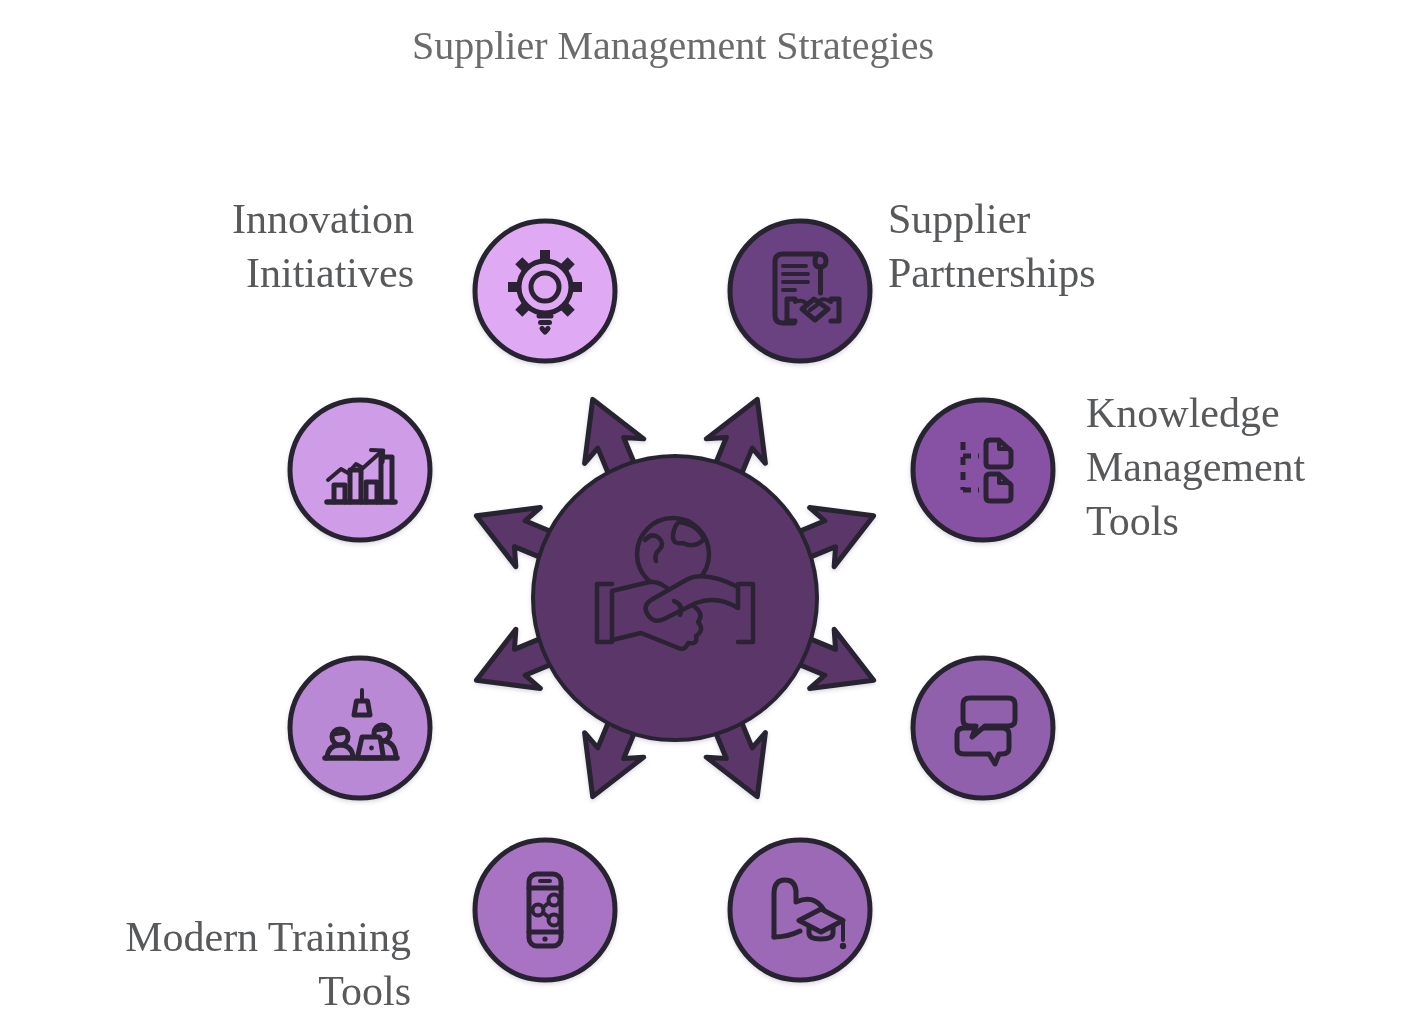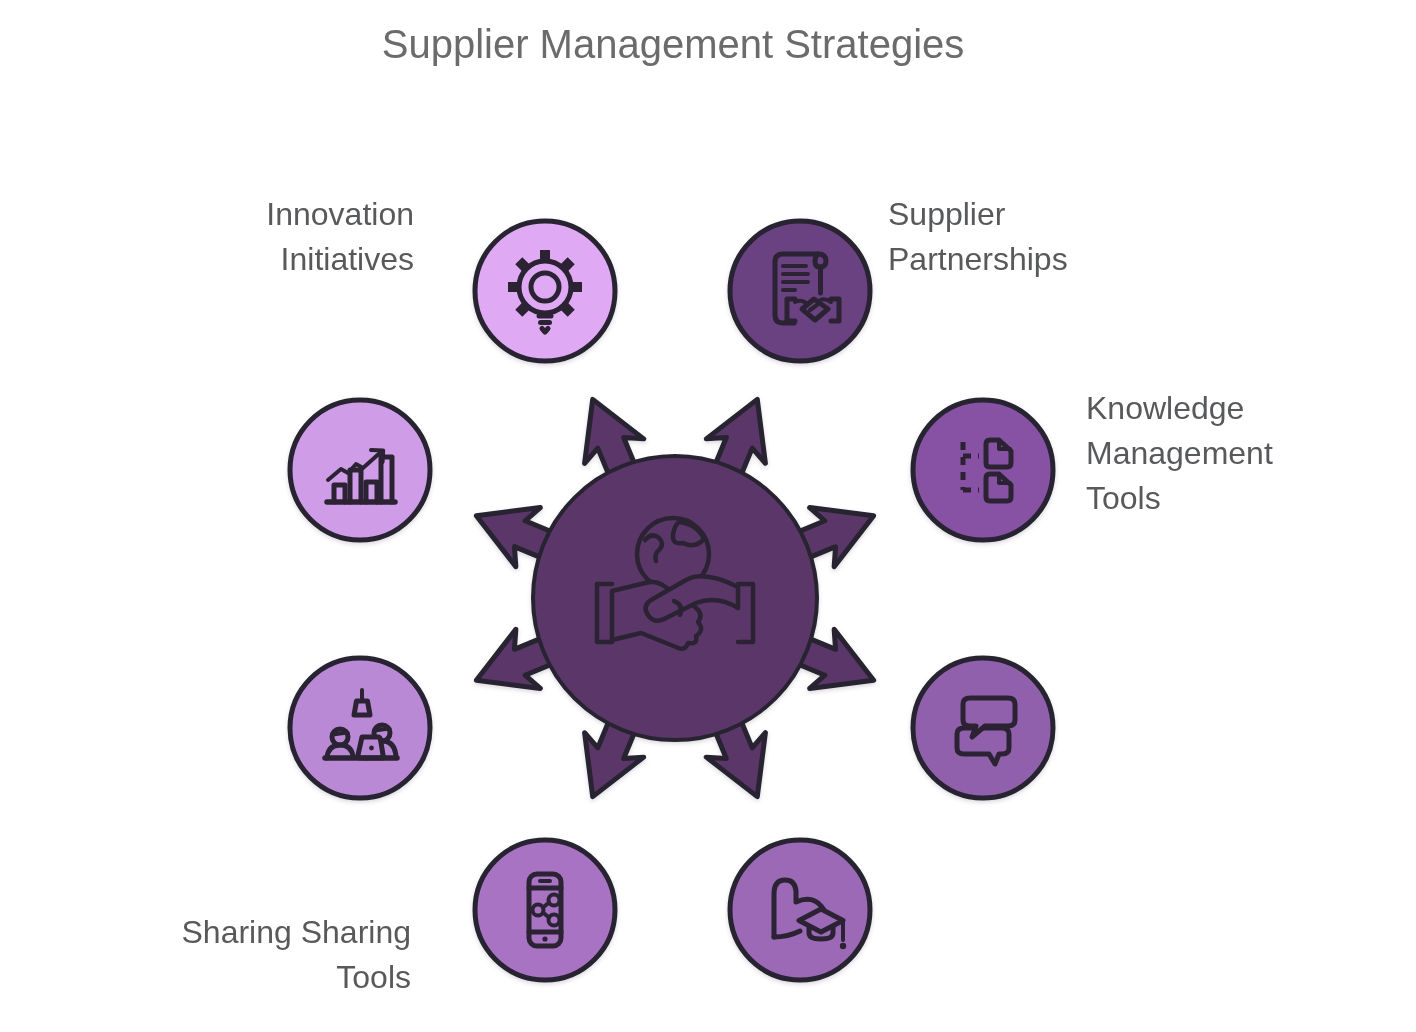--- a/index.html
+++ b/index.html
@@ -1,16 +1,16 @@
 <!DOCTYPE html>
 <html><head>
 <meta charset="utf-8">
 <style>
   html,body{margin:0;padding:0;background:#ffffff;font-family:"Liberation Sans",sans-serif;}
-  .canvas{position:relative;width:1372px;height:1032px;background:#ffffff;overflow:hidden;}
+  .canvas{position:relative;width:1372px;height:1032px;background:#ffffff;overflow:hidden;font-family:Liberation Serif, serif;}
 
   .title{position:absolute;left:673px;top:22px;transform:translateX(-50%);
          font-size:40px;font-weight:400;color:#6b6b6b;white-space:nowrap;}
 
   .hub-layer{position:absolute;left:0;top:0;filter:drop-shadow(0 2px 2px rgba(60,40,80,0.18));}
   .arrow{stroke:#282331;stroke-width:5;stroke-linejoin:round;}
   .hub-ring{stroke:#282331;stroke-width:4;}
   .hub-icon .line{fill:none;stroke:#2b2333;stroke-width:4.5;stroke-linecap:round;stroke-linejoin:round;}
   .hub-icon .occl{stroke:#2b2333;stroke-width:4.5;stroke-linecap:round;stroke-linejoin:round;}
 
@@ -18,21 +18,21 @@
   .node svg{overflow:visible;filter:drop-shadow(0 2px 2px rgba(60,40,80,0.18));}
   .ring{stroke:#282331;stroke-width:5;}
   .icon .ln{fill:none;stroke:#2b2333;stroke-width:5;stroke-linecap:round;stroke-linejoin:round;}
   .icon .thin{stroke-width:4;}
   .icon .thick{stroke-width:5.5;}
   .icon .tooth{fill:none;stroke:#2b2333;stroke-width:10;stroke-linecap:butt;}
   .icon .dash{fill:none;stroke:#2b2333;stroke-width:5;stroke-linecap:butt;stroke-dasharray:8 7;}
   .icon .occl{stroke:#2b2333;stroke-width:5;stroke-linecap:round;stroke-linejoin:round;}
   .icon .dot{fill:#2b2333;stroke:none;}
 
-  .label{position:absolute;font-size:32px;line-height:45px;font-weight:400;
+  .label{position:absolute;font-size:42px;line-height:54px;font-weight:400;
          color:#58595b;white-space:pre-line;}
   .align-right{text-align:right;}
 </style>
 </head>
 <body>
 
 <div class="canvas">
 
   <div class="title">Supplier Management Strategies</div>
 
@@ -192,16 +192,16 @@
     </svg>
   </div>
 
   <div class="label align-right" style="right:958px;top:192px">Innovation
 Initiatives</div>
   <div class="label" style="left:888px;top:192px">Supplier
 Partnerships</div>
   <div class="label" style="left:1086px;top:386px">Knowledge
 Management
 Tools</div>
-  <div class="label align-right" style="right:961px;top:910px">Sharing Sharing
+  <div class="label align-right" style="right:961px;top:910px">Modern Training
 Tools</div>
 
 </div>
 
 </body></html>

